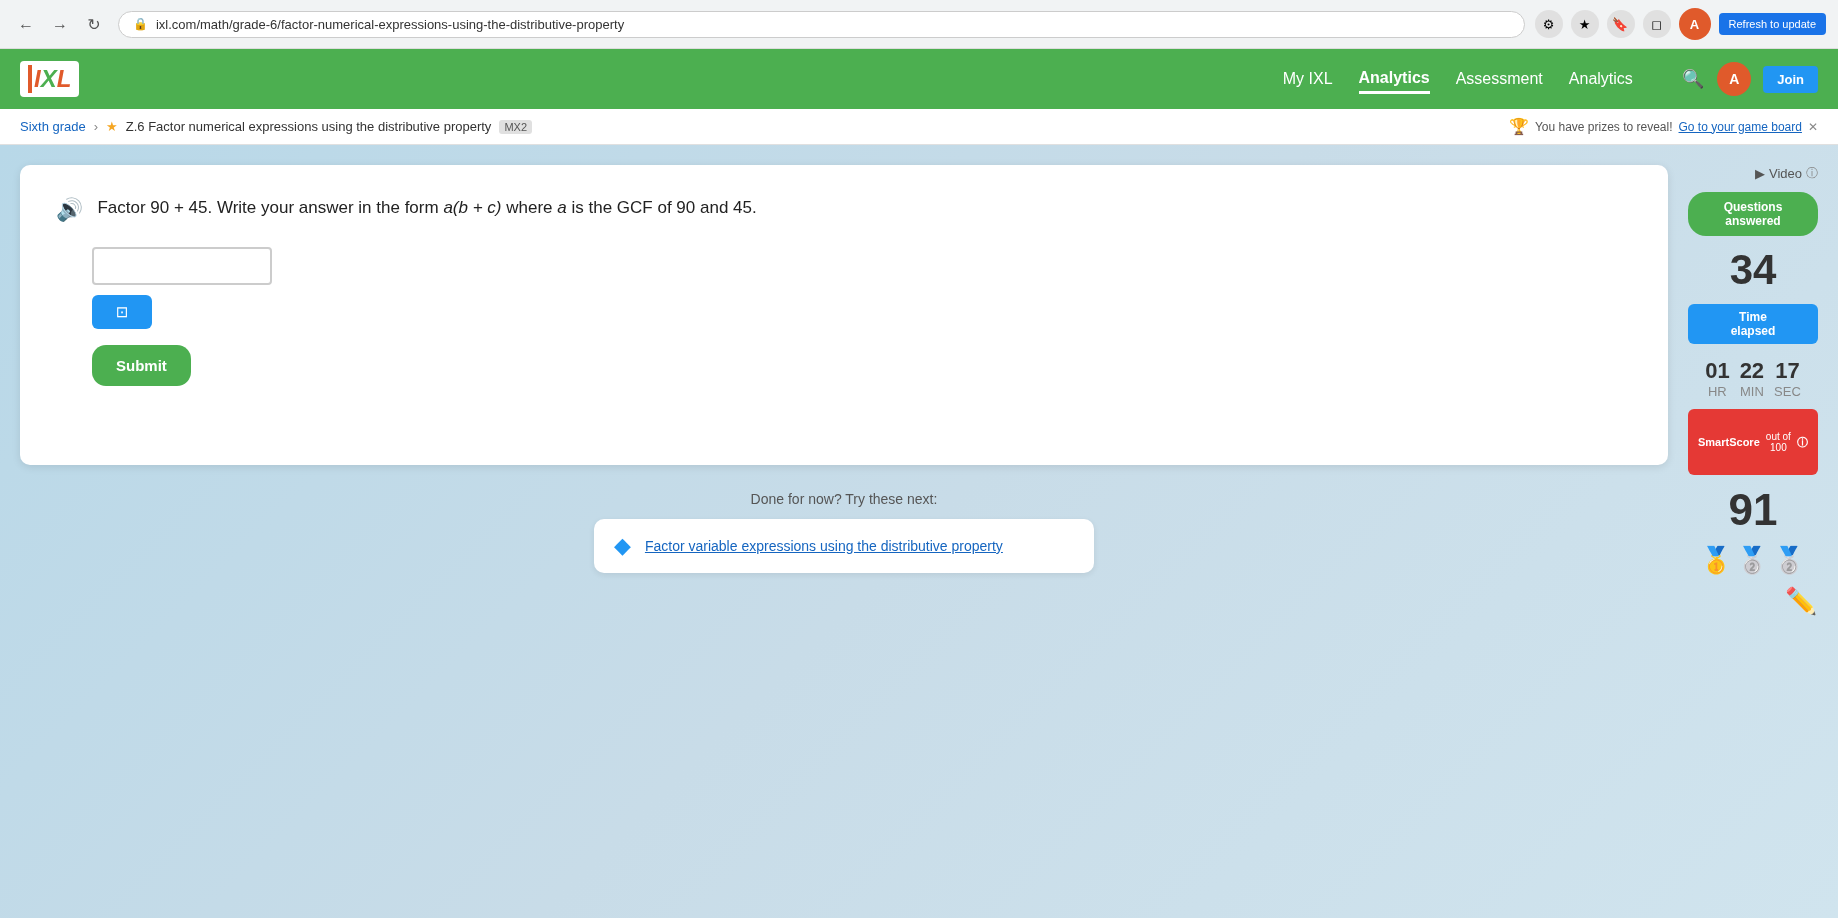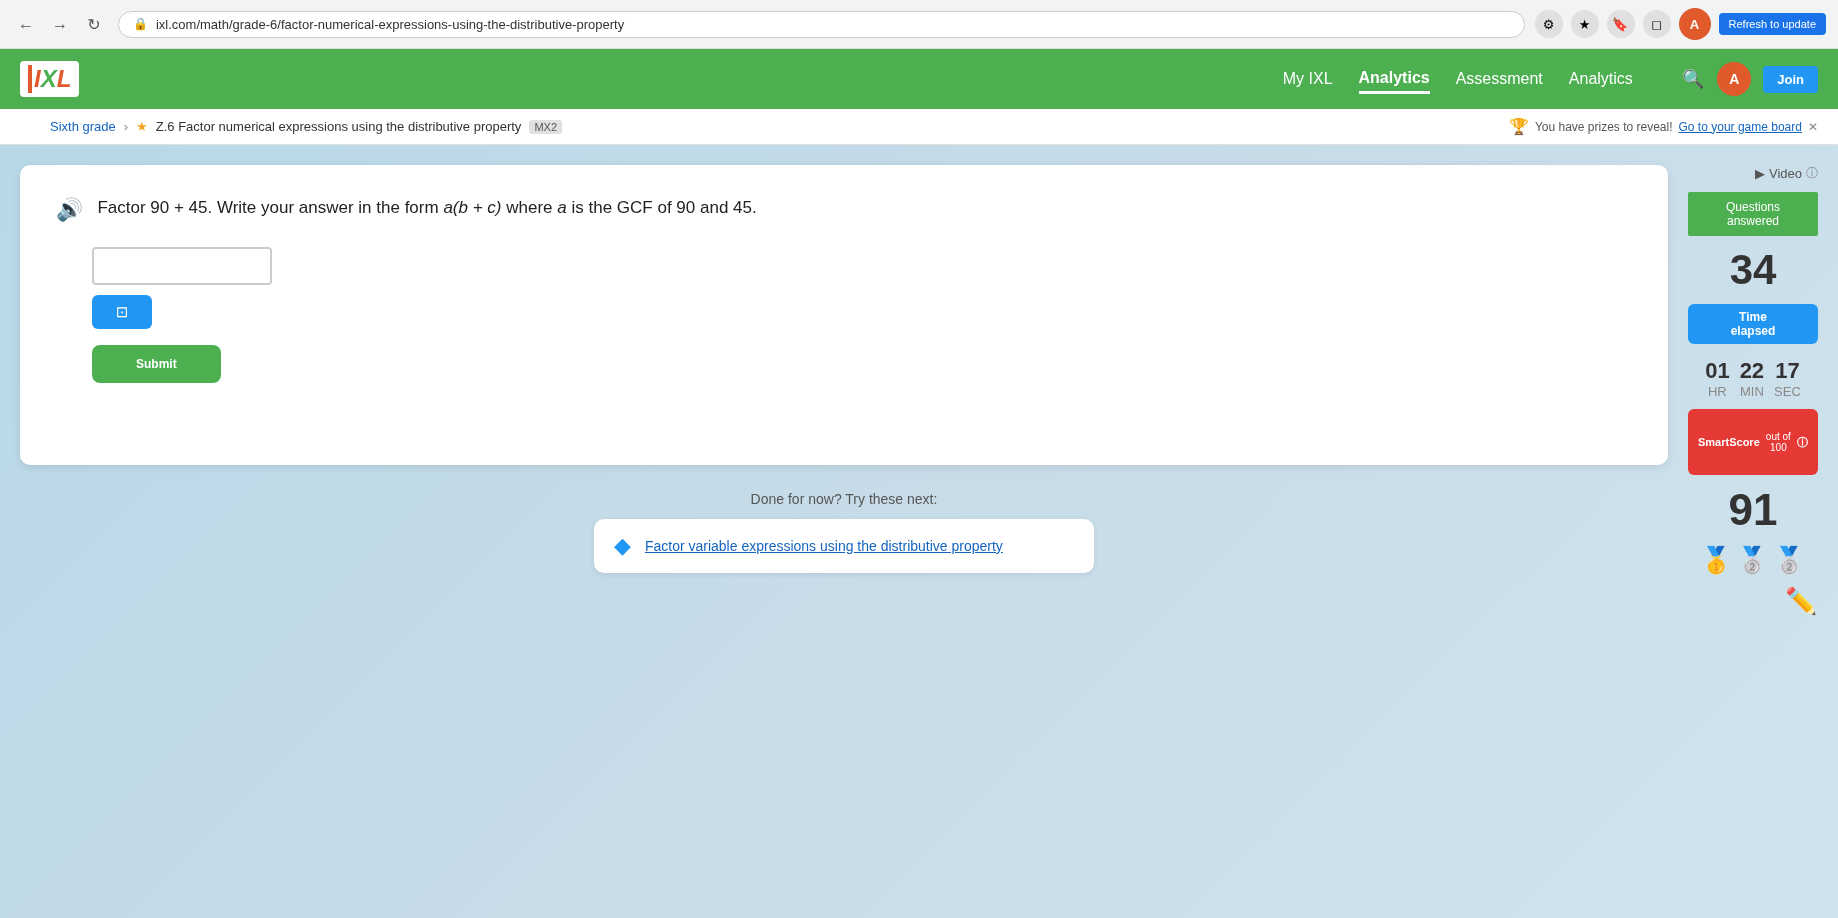--- a/index.html
+++ b/index.html
@@ -180,21 +180,20 @@
       align-items: center;
       gap: 8px;
       font-size: 13px;
       color: #555;
       border-bottom: 1px solid #e0e0e0;
     }
     .breadcrumb-link {
       color: #1565c0;
       cursor: pointer;
       text-decoration: none;
-      margin-left: 30px;
     }
     .breadcrumb-sep { color: #888; }
     .breadcrumb-star { color: #f5a623; }
     .breadcrumb-current { color: #333; }
     .breadcrumb-code {
       background: #e0e0e0;
       border-radius: 3px;
       padding: 1px 5px;
       font-size: 11px;
       color: #555;
@@ -279,23 +278,23 @@
       justify-content: center;
     }
     .submit-section {
       margin-left: 36px;
       margin-top: 16px;
     }
     .submit-btn {
       background: #4caf50;
       color: white;
       border: none;
-      border-radius: 8px;
-      padding: 12px 44px;
-      font-size: 12px;
+      border-radius: 14px;
+      padding: 12px 24px;
+      font-size: 15px;
       cursor: pointer;
       font-weight: bold;
     }
 
     
     .next-up-section {
       background: transparent;
       padding: 10px 0;
     }
     .next-up-title {
@@ -348,25 +347,25 @@
       gap: 4px;
       font-size: 13px;
       color: #555;
       cursor: pointer;
       justify-content: flex-end;
     }
     .video-icon { color: #555; }
     .questions-answered-btn {
       background: #4caf50;
       color: white;
-      border-radius: 2px;
+      border-radius: 18px;
       padding: 8px 12px;
       text-align: center;
       font-size: 12px;
-      font-weight: normal;
+      font-weight: bold;
       cursor: pointer;
     }
     .questions-count {
       font-size: 42px;
       font-weight: bold;
       color: #333;
       text-align: center;
     }
     .time-elapsed-btn {
       background: #2196F3;

